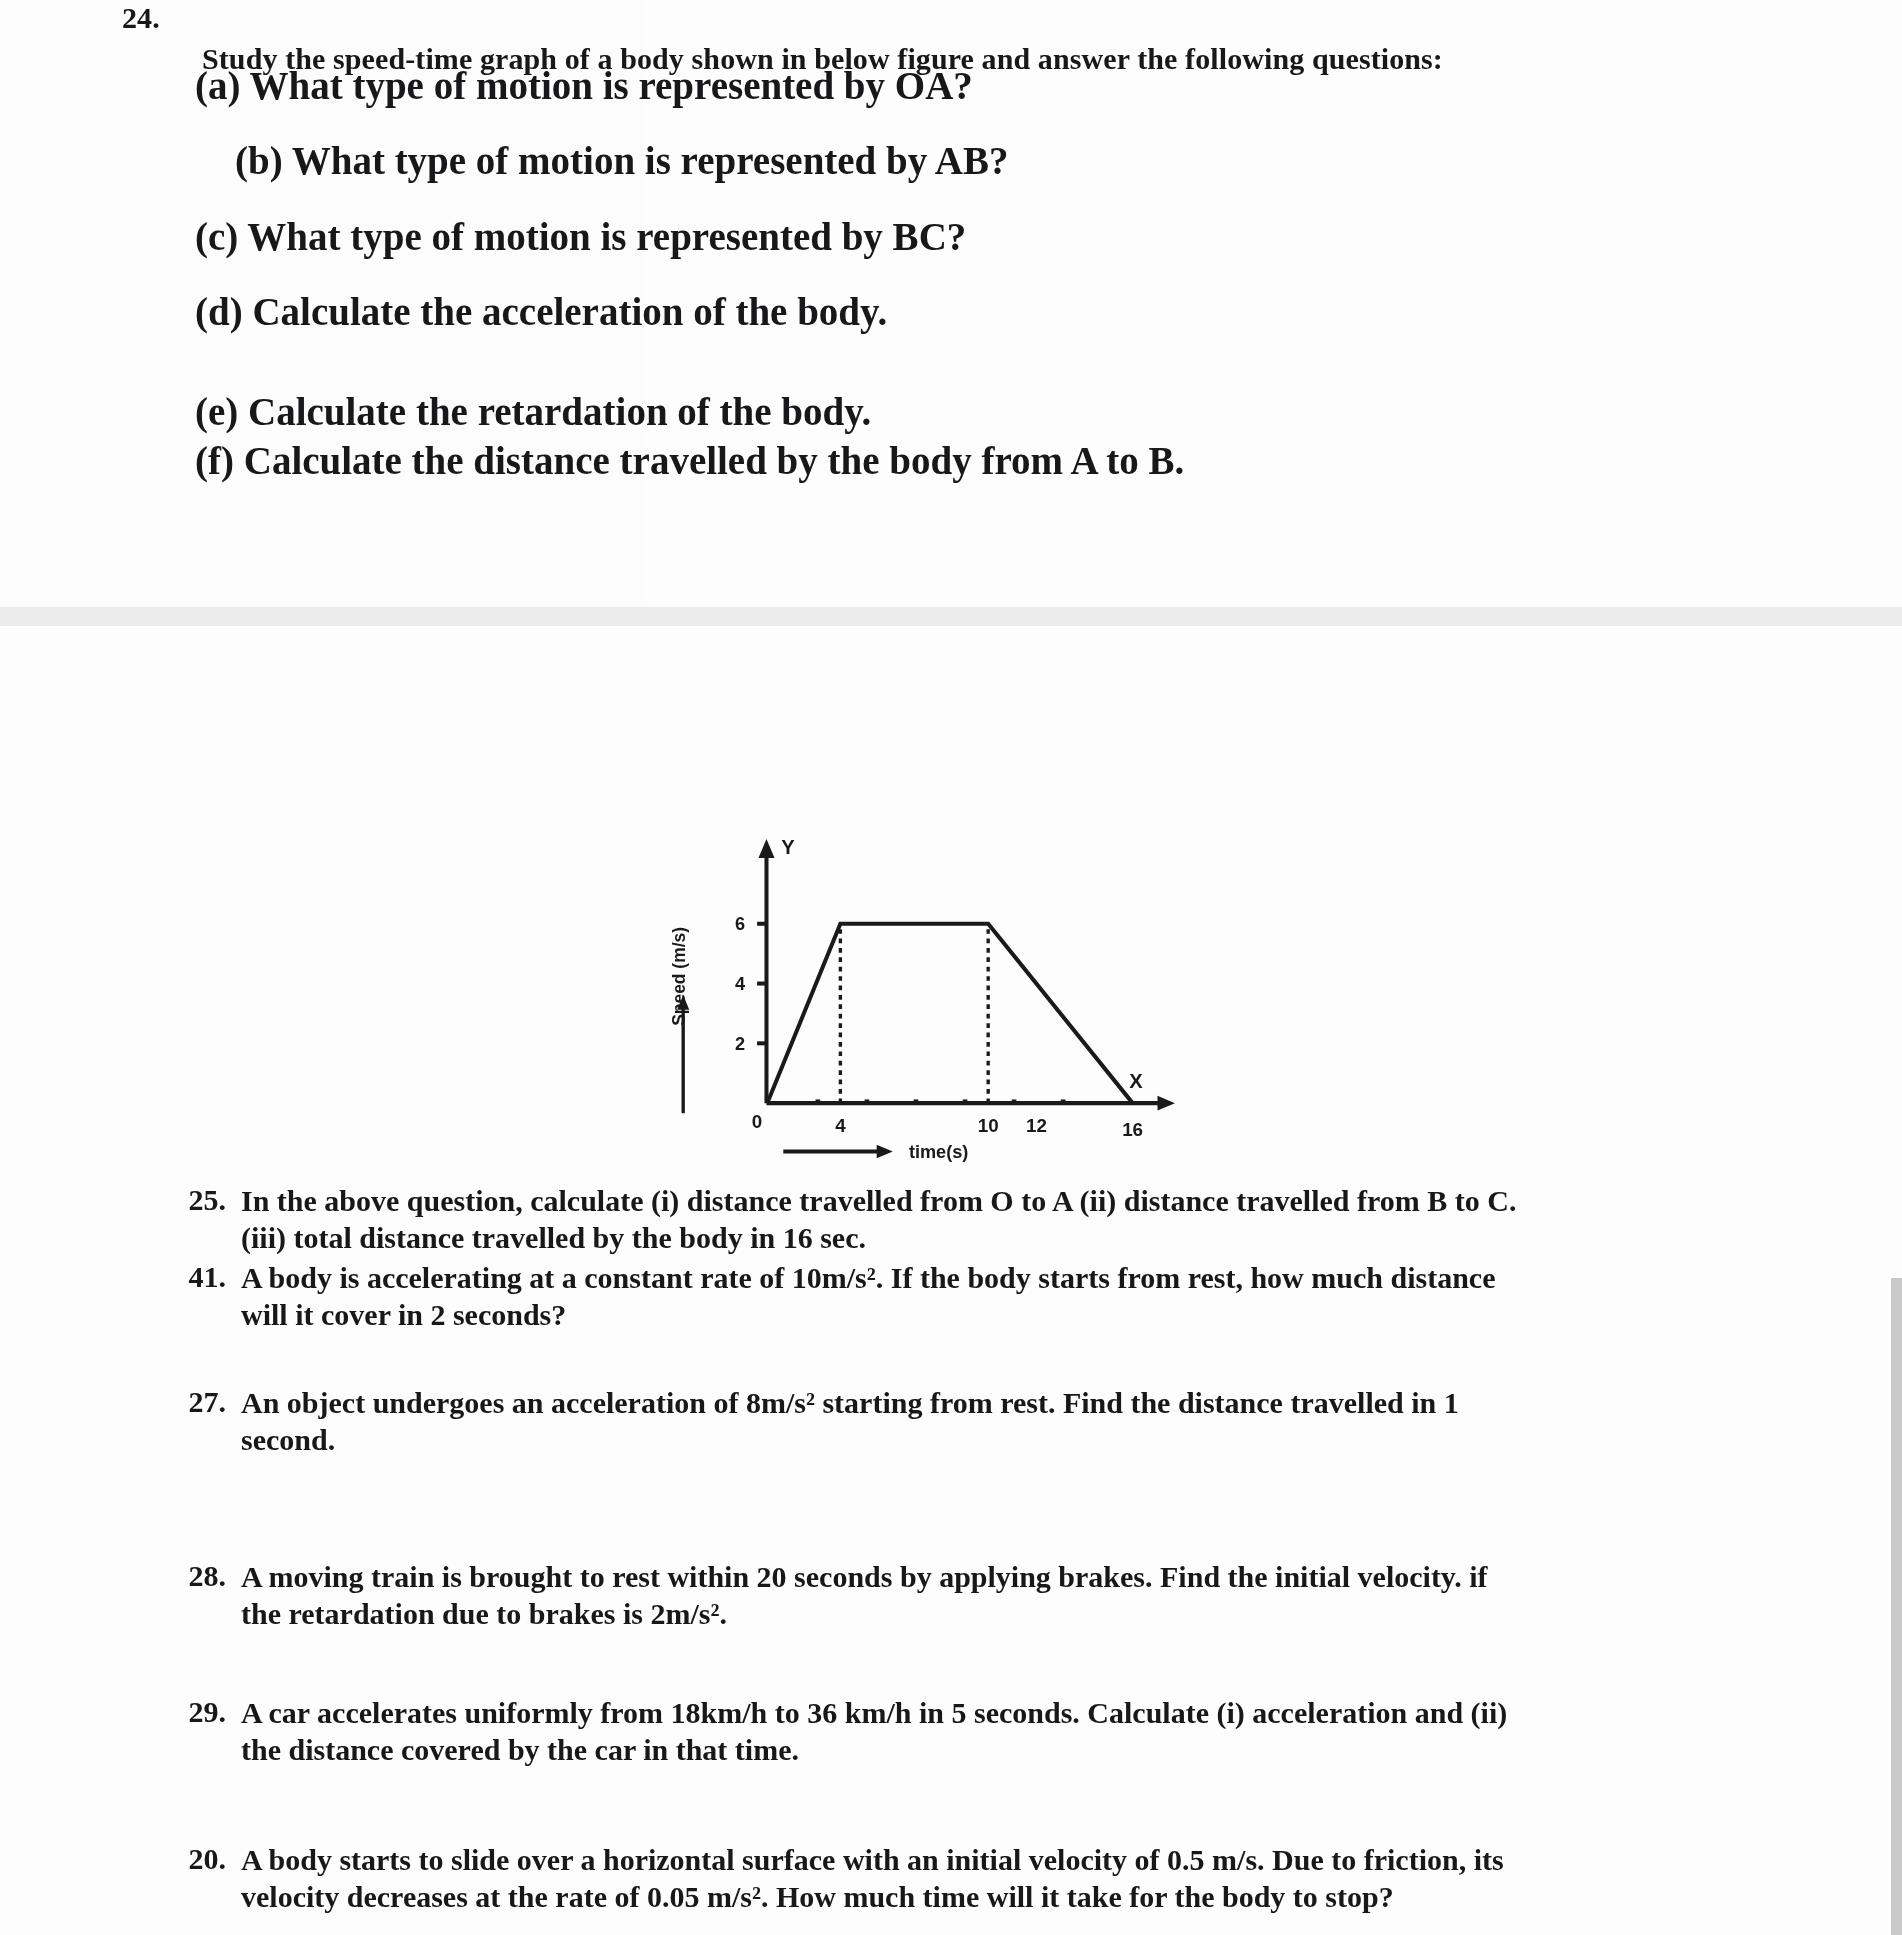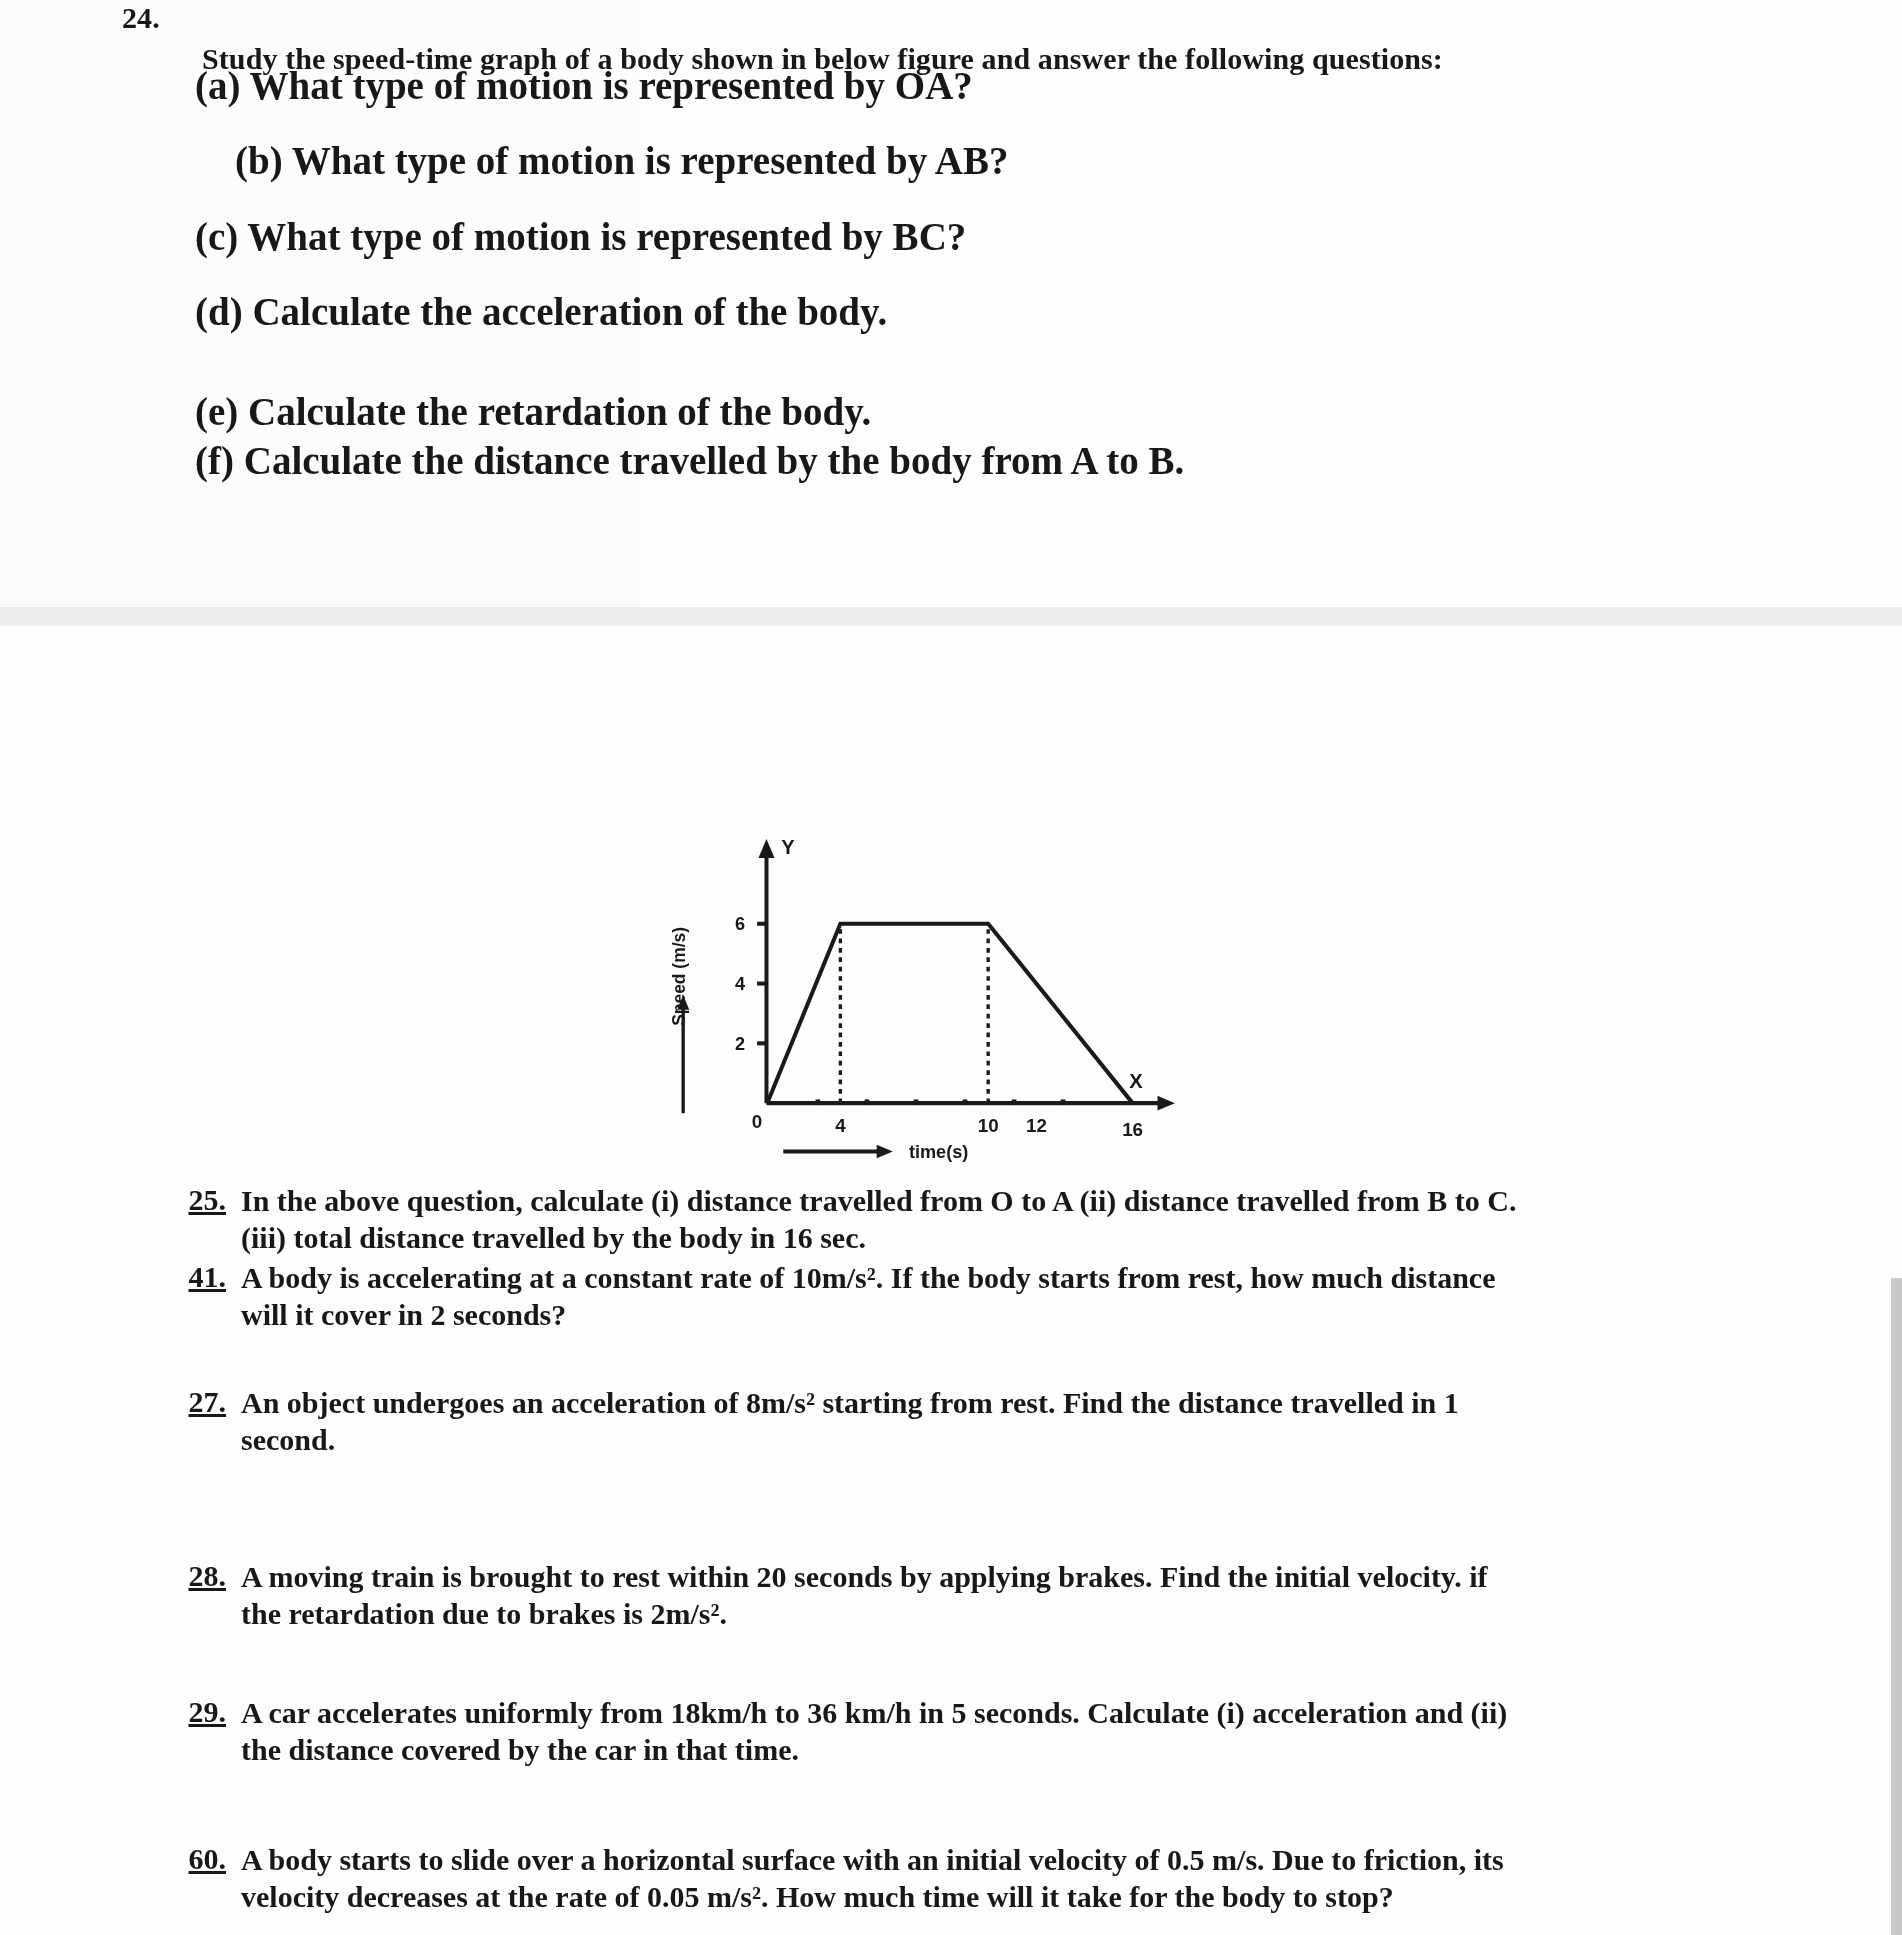--- a/index.html
+++ b/index.html
@@ -89,21 +89,20 @@
     position: absolute;
     font-size: 30px;
     font-weight: 700;
   }
   .qn .n {
     position: absolute;
     left: 0;
     top: 0;
     width: 58px;
     text-align: right;
-    text-decoration: underline;
   }
   .qn .t {
     position: absolute;
     left: 73px;
     top: 0;
     width: 1681px;
   }
   .qn .t .l {
     display: block;
     white-space: nowrap;
@@ -245,19 +244,19 @@
 
 <div class="qn" style="left:168px; top:1695px;">
   <span class="n">29.</span>
   <span class="t">
     <span class="l">A car accelerates uniformly from 18km/h to 36 km/h in 5 seconds. Calculate (i) acceleration and (ii)</span>
     <span class="l">the distance covered by the car in that time.</span>
   </span>
 </div>
 
 <div class="qn" style="left:168px; top:1842px;">
-  <span class="n">60.</span>
+  <span class="n">20.</span>
   <span class="t">
     <span class="l">A body starts to slide over a horizontal surface with an initial velocity of 0.5 m/s. Due to friction, its</span>
     <span class="l">velocity decreases at the rate of 0.05 m/s². How much time will it take for the body to stop?</span>
   </span>
 </div>
 
 
 </body></html>

